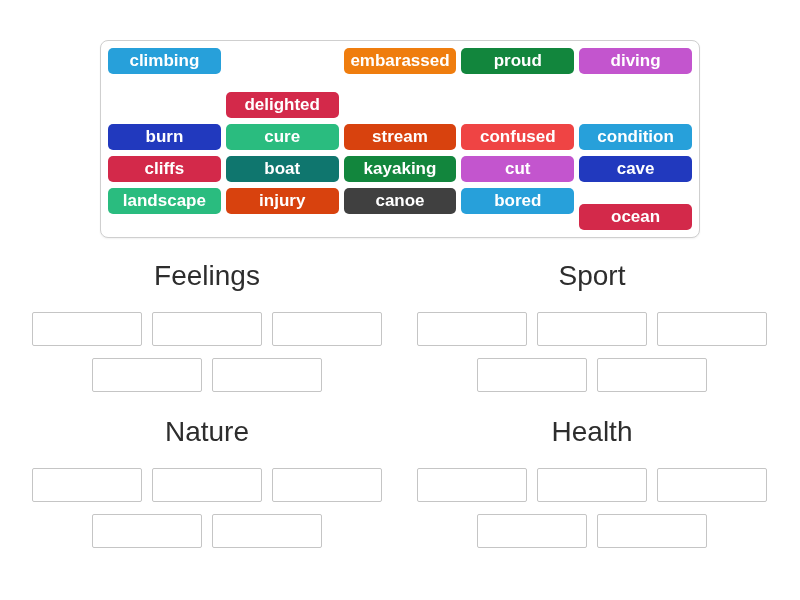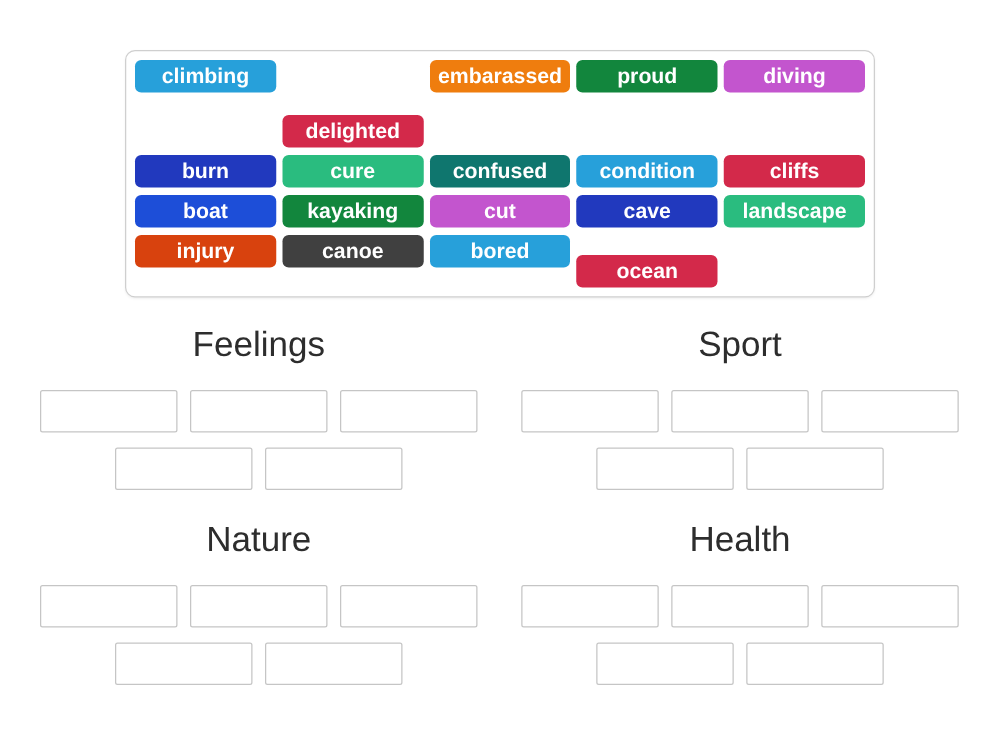--- a/index.html
+++ b/index.html
@@ -87,24 +87,25 @@
 <div id="stage">
 
   <div class="word-bank">
       <div class="tile" style="background: rgb(39, 160, 218);">climbing</div>
       <div class="tile" style="background: rgb(211, 41, 74); margin-top: 44px;">delighted</div>
       <div class="tile" style="background: rgb(239, 125, 14);">embarassed</div>
       <div class="tile" style="background: rgb(18, 134, 61);">proud</div>
       <div class="tile" style="background: rgb(195, 85, 206);">diving</div>
       <div class="tile" style="background: rgb(33, 57, 190);">burn</div>
       <div class="tile" style="background: rgb(42, 188, 127);">cure</div>
-      <div class="tile" style="background: #0f766e;">confused</div>
+      <div class="tile" style="background: rgb(216, 66, 14);">stream</div>
+      <div class="tile" style="background: #ef4444;">confused</div>
       <div class="tile" style="background: rgb(39, 160, 218);">condition</div>
       <div class="tile" style="background: rgb(211, 41, 74);">cliffs</div>
-      <div class="tile" style="background: #1d4ed8;">boat</div>
+      <div class="tile" style="background: #0f766e;">boat</div>
       <div class="tile" style="background: rgb(18, 134, 61);">kayaking</div>
       <div class="tile" style="background: rgb(195, 85, 206);">cut</div>
       <div class="tile" style="background: rgb(33, 57, 190);">cave</div>
       <div class="tile" style="background: rgb(42, 188, 127);">landscape</div>
       <div class="tile" style="background: rgb(216, 66, 14);">injury</div>
       <div class="tile" style="background: #404040;">canoe</div>
       <div class="tile" style="background: rgb(39, 160, 218);">bored</div>
       <div class="tile" style="background: rgb(211, 41, 74); margin-top: 16px;">ocean</div>
     </div>
 

